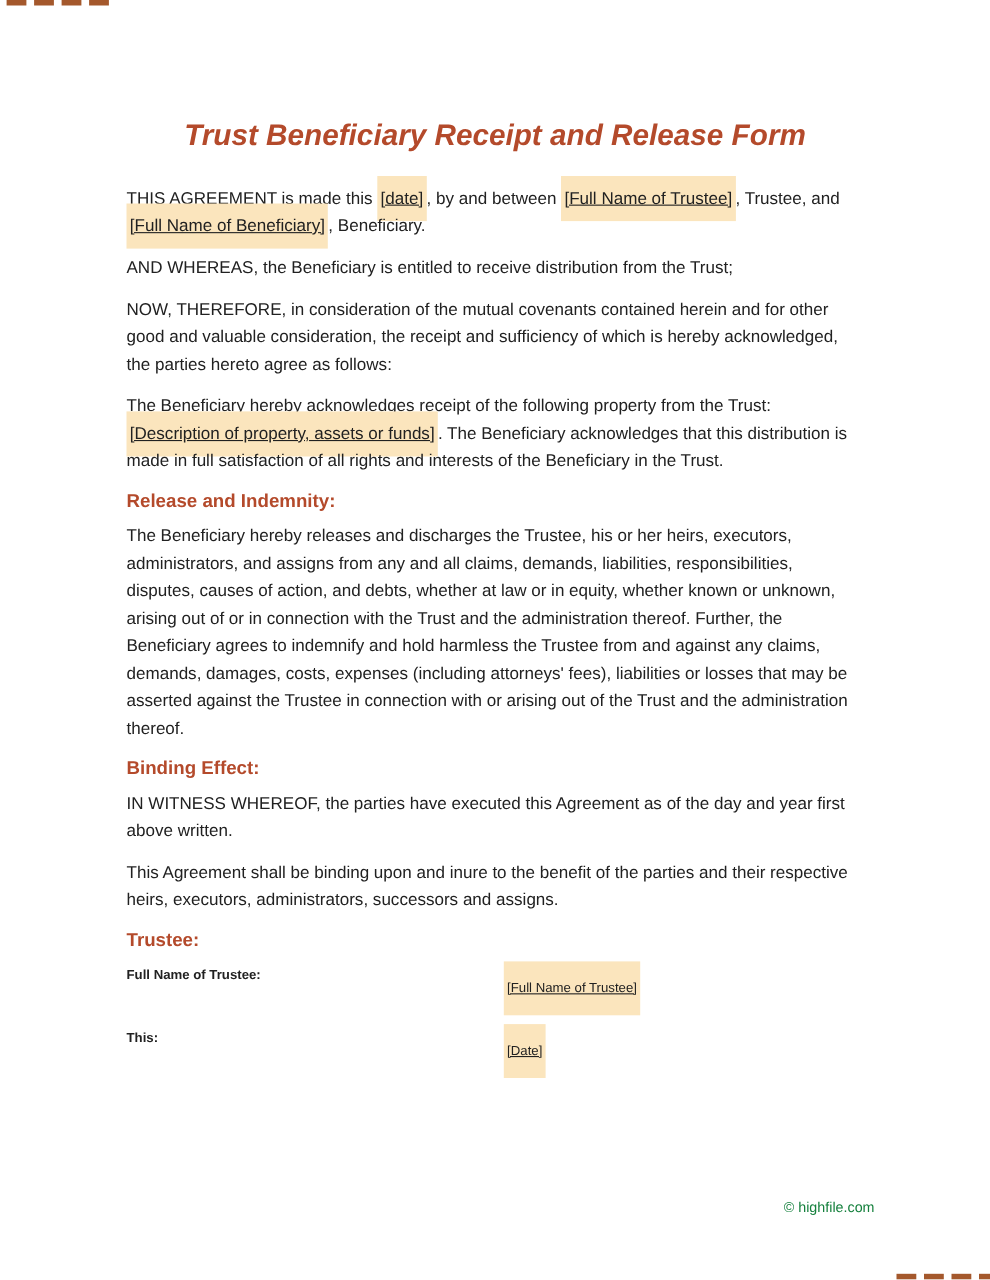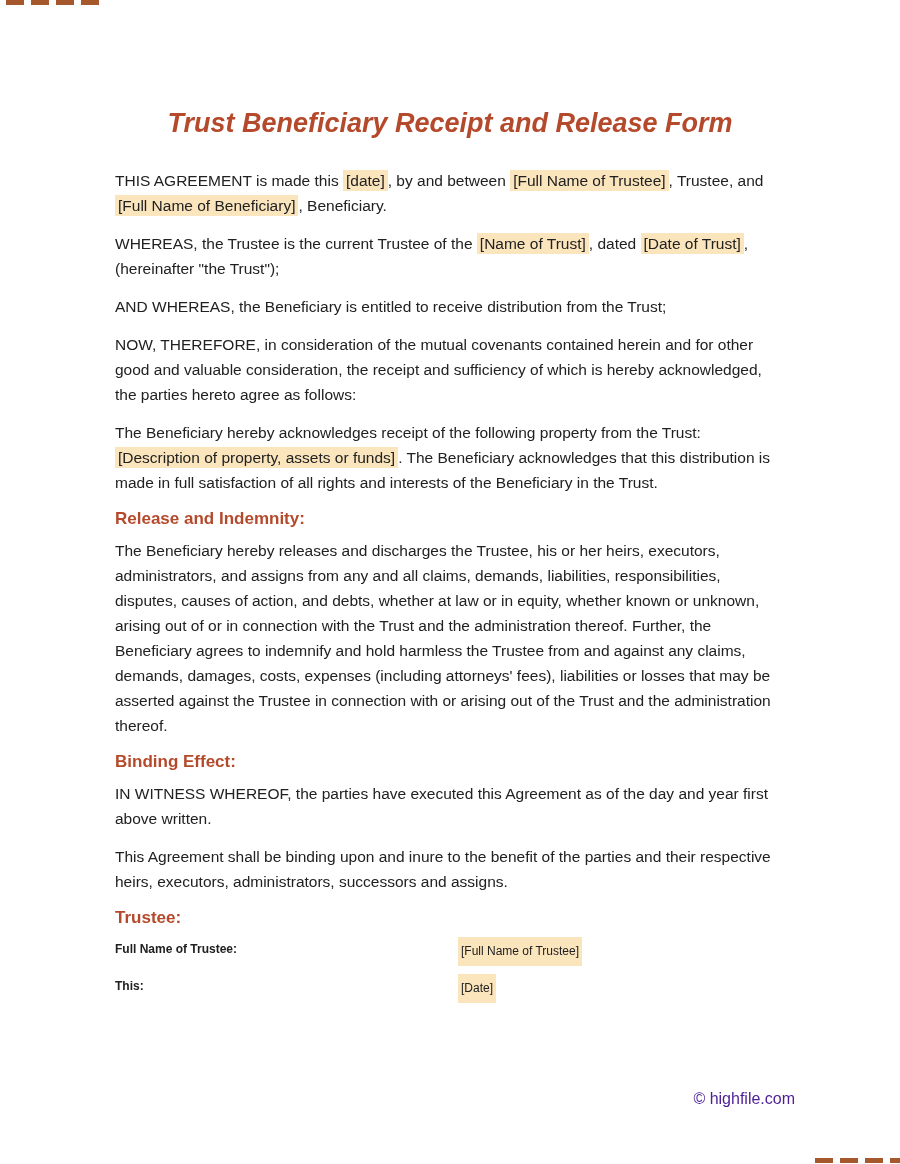--- a/index.html
+++ b/index.html
@@ -42,21 +42,22 @@
   }
   .doc-body h2.sec{
     font-size:17px;
     line-height:22px;
     font-weight:bold;
     color:var(--accent);
     margin:10px 0 8px 0;
   }
   .hl{
     background:var(--highlight);
-    padding:2px 3px;
+    padding:12px 3px;
+    text-decoration:underline;
   }
   .field-row{
     display:flex;
     align-items:flex-start;
     font-size:12px;
     line-height:25px;
     margin:0 0 8px 0;
   }
   .field-row:first-of-type{margin-top:6px;}
   .field-label{
@@ -64,40 +65,39 @@
     color:var(--body-text);
     flex:0 0 343px;
   }
   .field-value{
     color:var(--body-text);
   }
   .footer{
     position:absolute;
     top:1090px;
     right:105px;
-    font-size:16px;
-    color:#4c1d95;
+    font-size:13px;
+    color:#15803d;
   }
 </style>
 </head>
 <body>
 
 <div class="page">
   <div class="dash-row top-left">
       <span class="dash"></span>
       <span class="dash"></span>
       <span class="dash"></span>
       <span class="dash"></span>
     </div>
 
   <div class="content">
     <h1 class="title">Trust Beneficiary Receipt and Release Form</h1>
     <div class="doc-body" id="doc-body">
         <p>THIS AGREEMENT is made this <span class="hl">[date]</span>, by and between <span class="hl">[Full Name of Trustee]</span>, Trustee, and <span class="hl">[Full Name of Beneficiary]</span>, Beneficiary.</p>
-        <p>WHEREAS, the Trustee is the current Trustee of the <span class="hl">[Name of Trust]</span>, dated <span class="hl">[Date of Trust]</span>, (hereinafter "the Trust");</p>
         <p>AND WHEREAS, the Beneficiary is entitled to receive distribution from the Trust;</p>
         <p>NOW, THEREFORE, in consideration of the mutual covenants contained herein and for other good and valuable consideration, the receipt and sufficiency of which is hereby acknowledged, the parties hereto agree as follows:</p>
         <p>The Beneficiary hereby acknowledges receipt of the following property from the Trust: <span class="hl">[Description of property, assets or funds]</span>. The Beneficiary acknowledges that this distribution is made in full satisfaction of all rights and interests of the Beneficiary in the Trust.</p>
         <h2 class="sec">Release and Indemnity:</h2>
         <p>The Beneficiary hereby releases and discharges the Trustee, his or her heirs, executors, administrators, and assigns from any and all claims, demands, liabilities, responsibilities, disputes, causes of action, and debts, whether at law or in equity, whether known or unknown, arising out of or in connection with the Trust and the administration thereof. Further, the Beneficiary agrees to indemnify and hold harmless the Trustee from and against any claims, demands, damages, costs, expenses (including attorneys' fees), liabilities or losses that may be asserted against the Trustee in connection with or arising out of the Trust and the administration thereof.</p>
         <h2 class="sec">Binding Effect:</h2>
         <p>IN WITNESS WHEREOF, the parties have executed this Agreement as of the day and year first above written.</p>
         <p>This Agreement shall be binding upon and inure to the benefit of the parties and their respective heirs, executors, administrators, successors and assigns.</p>
         <h2 class="sec">Trustee:</h2>
         <div class="field-row">

